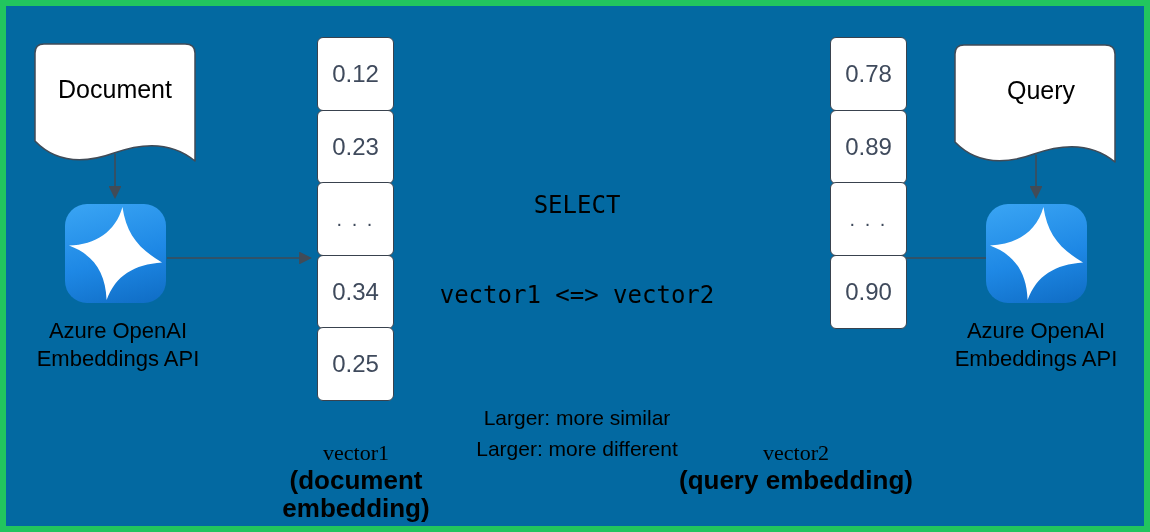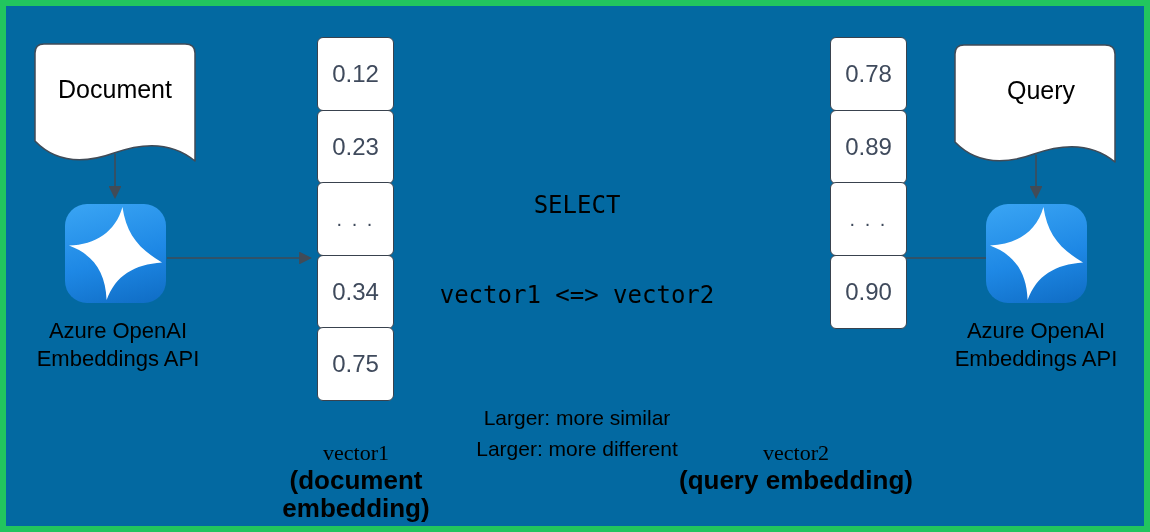--- a/index.html
+++ b/index.html
@@ -98,21 +98,21 @@
   <div class="abs apilabel" style="left:-8px;top:311px;">
     <div>Azure OpenAI</div>
     <div>Embeddings API</div>
   </div>
 
   <div class="abs veccol" style="left:311px;top:31px;">
     <div class="veccell">0.12</div>
     <div class="veccell">0.23</div>
     <div class="veccell dots">. . .</div>
     <div class="veccell">0.34</div>
-    <div class="veccell">0.75</div>
+    <div class="veccell">0.25</div>
   </div>
   <div class="abs veclabel" style="left:220px;top:434px;">
     <div class="vecname">vector1</div>
     <div class="veccaption">(document embedding)</div>
   </div>
 
   <div class="abs centerblock" style="left:381px;top:124px;">
     <div class="codeblock">
       <div>SELECT</div>
       <div>vector1 &lt;=&gt; vector2</div>

